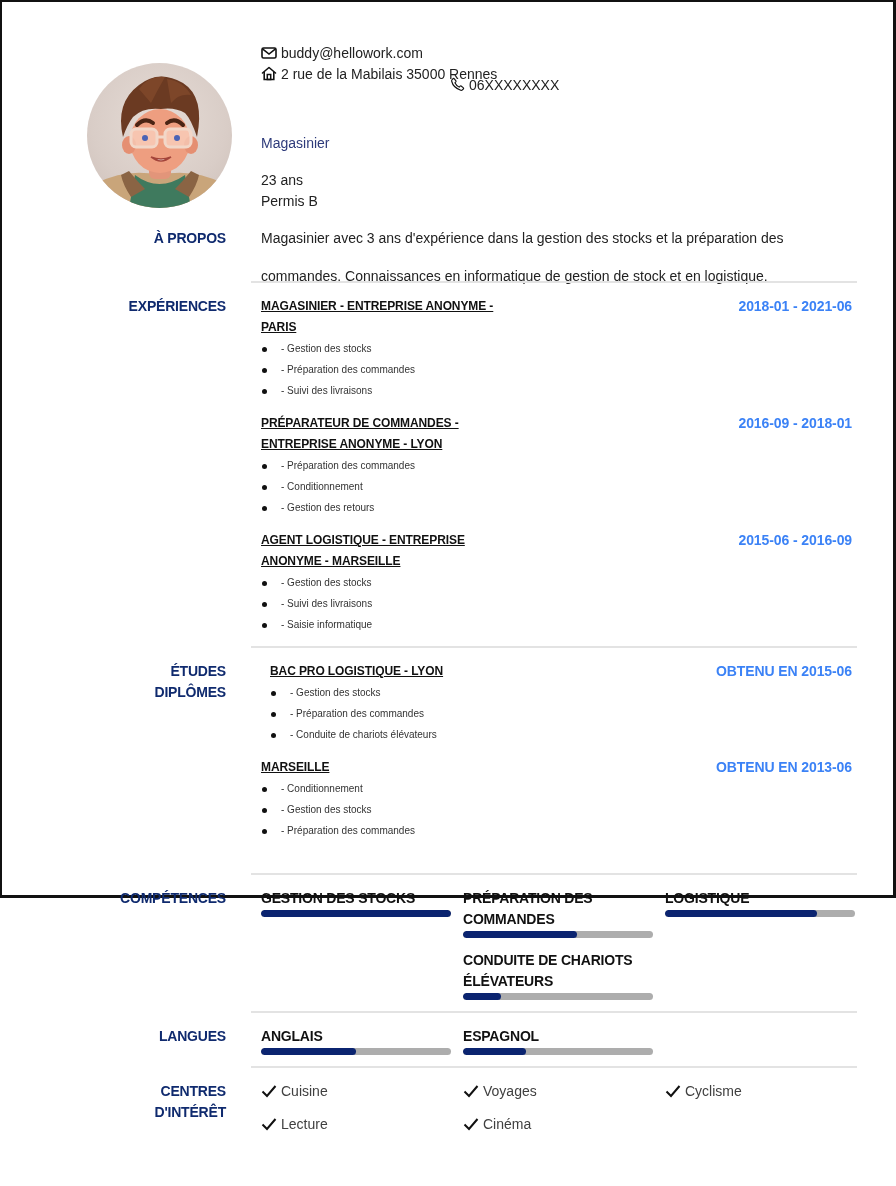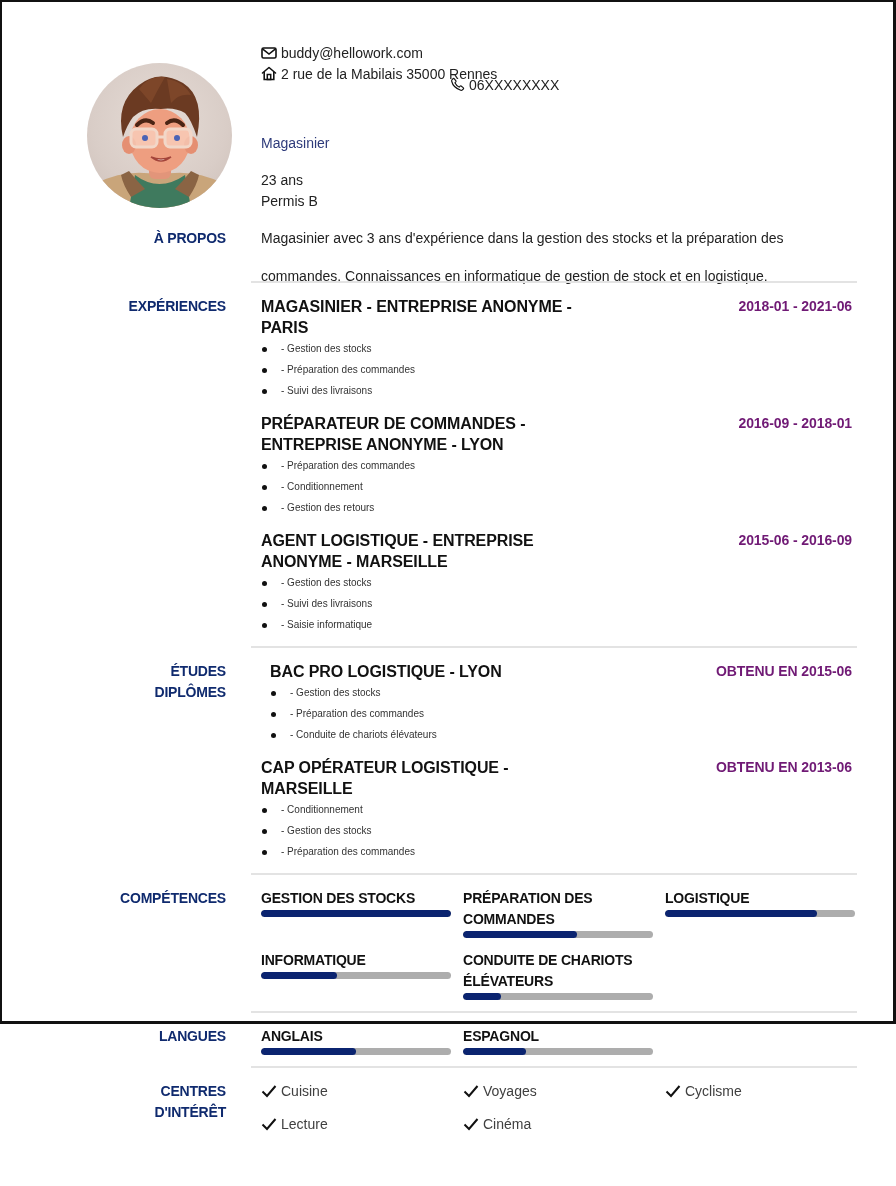--- a/index.html
+++ b/index.html
@@ -4,34 +4,34 @@
 <style>
   * { box-sizing: border-box; margin: 0; padding: 0; }
   html, body { width: 896px; height: 1186px; background: #ffffff; }
   body {
     font-family: "Liberation Sans", "DejaVu Sans", sans-serif;
     color: #1a1a1a;
     position: relative;
     overflow: hidden;
   }
   .page {
-    position: absolute; left: 0; top: 0; width: 896px; height: 1024px;
+    position: absolute; left: 0; top: 0; width: 896px; height: 898px;
     border: 2px solid #111; border-right-width: 3px; border-bottom-width: 3px;
     background: #fff;
   }
   .abs { position: absolute; }
   .txt { font-size: 14px; line-height: 21px; color: #222; white-space: nowrap; }
   .label {
     position: absolute; right: 667px; width: 140px; text-align: right;
     font-size: 14px; font-weight: bold; color: #0f2a6e; line-height: 21px;
     letter-spacing: -0.2px;
   }
   .divider { position: absolute; left: 249px; width: 606px; height: 2px; background: #e3e3e3; }
-  .job-title { font-size: 16px; font-weight: bold; line-height: 21px; color: #111; letter-spacing: -0.1px; }
-  .date { position: absolute; right: 41px; font-size: 14px; font-weight: bold; color: #701a75; line-height: 21px; letter-spacing: -0.1px; text-align: right; white-space: nowrap; }
+  .job-title { font-size: 12px; font-weight: bold; line-height: 21px; color: #111; letter-spacing: -0.1px; text-decoration: underline; }
+  .date { position: absolute; right: 41px; font-size: 14px; font-weight: bold; color: #3b82f6; line-height: 21px; letter-spacing: -0.1px; text-align: right; white-space: nowrap; }
   ul.bullets { list-style: none; }
   ul.bullets li { position: relative; padding-left: 20px; font-size: 10px; line-height: 21px; color: #333; white-space: nowrap; }
   ul.bullets li::before { content: ""; position: absolute; left: 1px; top: 9px; width: 5px; height: 5px; border-radius: 50%; background: #111; }
   .skill { position: absolute; width: 190px; }
   .skill .name { font-size: 14px; font-weight: bold; line-height: 21px; color: #111; letter-spacing: -0.2px; }
   .bar { width: 190px; height: 7px; border-radius: 4px; background: #adadad; margin-top: 1px; overflow: hidden; }
   .bar .fill { height: 7px; border-radius: 4px; background: #0b2470; }
   .interest { position: absolute; font-size: 14px; line-height: 21px; color: #404040; white-space: nowrap; }
   .interest .check { display: inline-block; width: 16px; height: 14px; vertical-align: -2px; margin-right: 4px; }
   .avatar {
@@ -158,21 +158,20 @@
     <ul class="bullets">
       <li>- Gestion des stocks</li>
       <li>- Préparation des commandes</li>
       <li>- Conduite de chariots élévateurs</li>
     </ul>
   </div>
   <div class="date" style="top:659px;">OBTENU EN 2015-06</div>
 
   <div class="abs" style="left:259px; top:755px; width:420px;">
     <div class="job-title">
-      <div>CAP OPÉRATEUR LOGISTIQUE -</div>
       <div>MARSEILLE</div>
     </div>
     <ul class="bullets">
       <li>- Conditionnement</li>
       <li>- Gestion des stocks</li>
       <li>- Préparation des commandes</li>
     </ul>
   </div>
   <div class="date" style="top:755px;">OBTENU EN 2013-06</div>
 
@@ -194,26 +193,20 @@
     <div class="bar">
         <div class="fill" style="width: 60%;"></div>
       </div>
   </div>
   <div class="skill" style="left:663px; top:886px;">
     <div class="name">LOGISTIQUE</div>
     <div class="bar">
         <div class="fill" style="width: 80%;"></div>
       </div>
   </div>
-  <div class="skill" style="left:259px; top:948px;">
-    <div class="name">INFORMATIQUE</div>
-    <div class="bar">
-        <div class="fill" style="width: 40%;"></div>
-      </div>
-  </div>
   <div class="skill" style="left:461px; top:948px;">
     <div class="name">
       <div>CONDUITE DE CHARIOTS</div>
       <div>ÉLÉVATEURS</div>
     </div>
     <div class="bar">
         <div class="fill" style="width: 20%;"></div>
       </div>
   </div>
 

